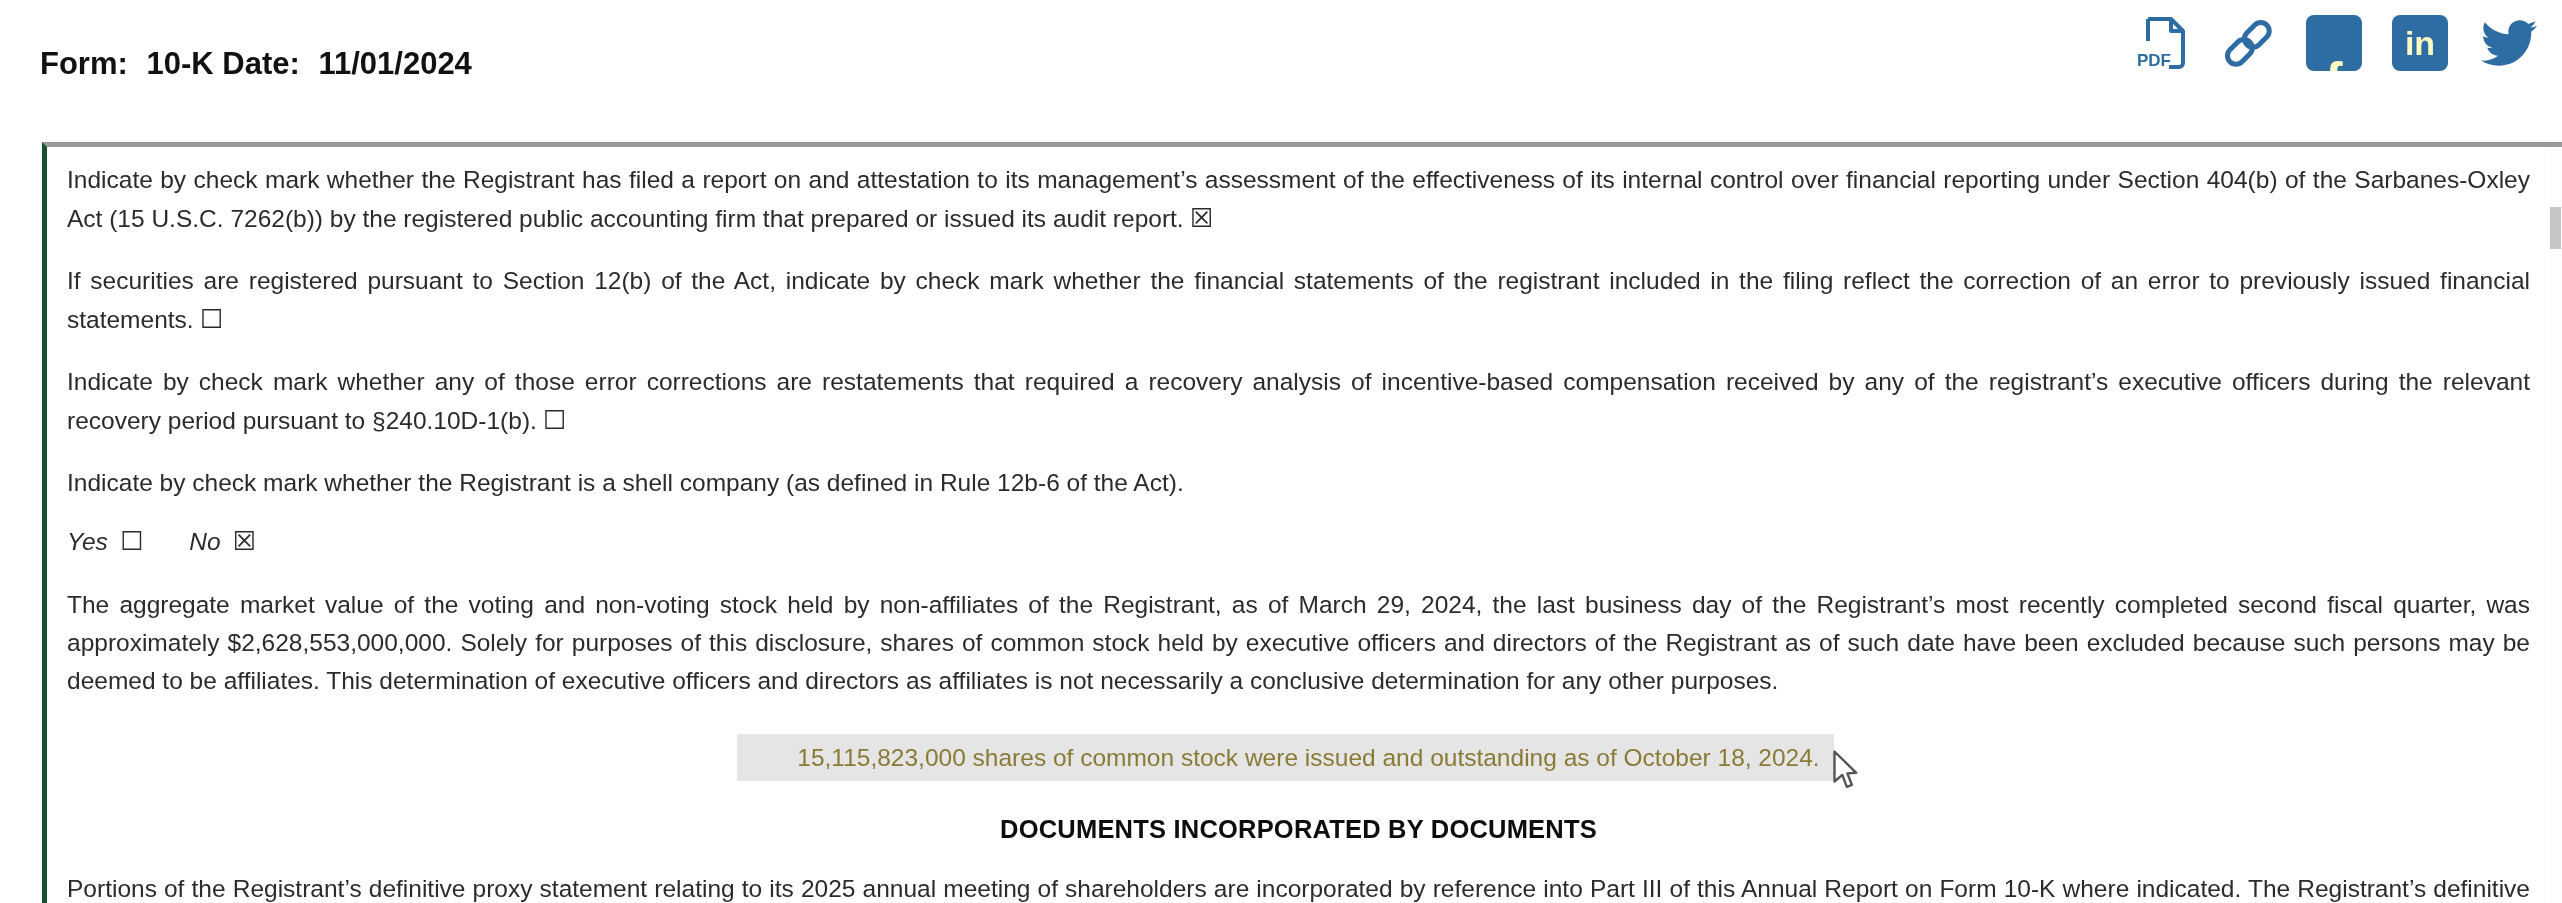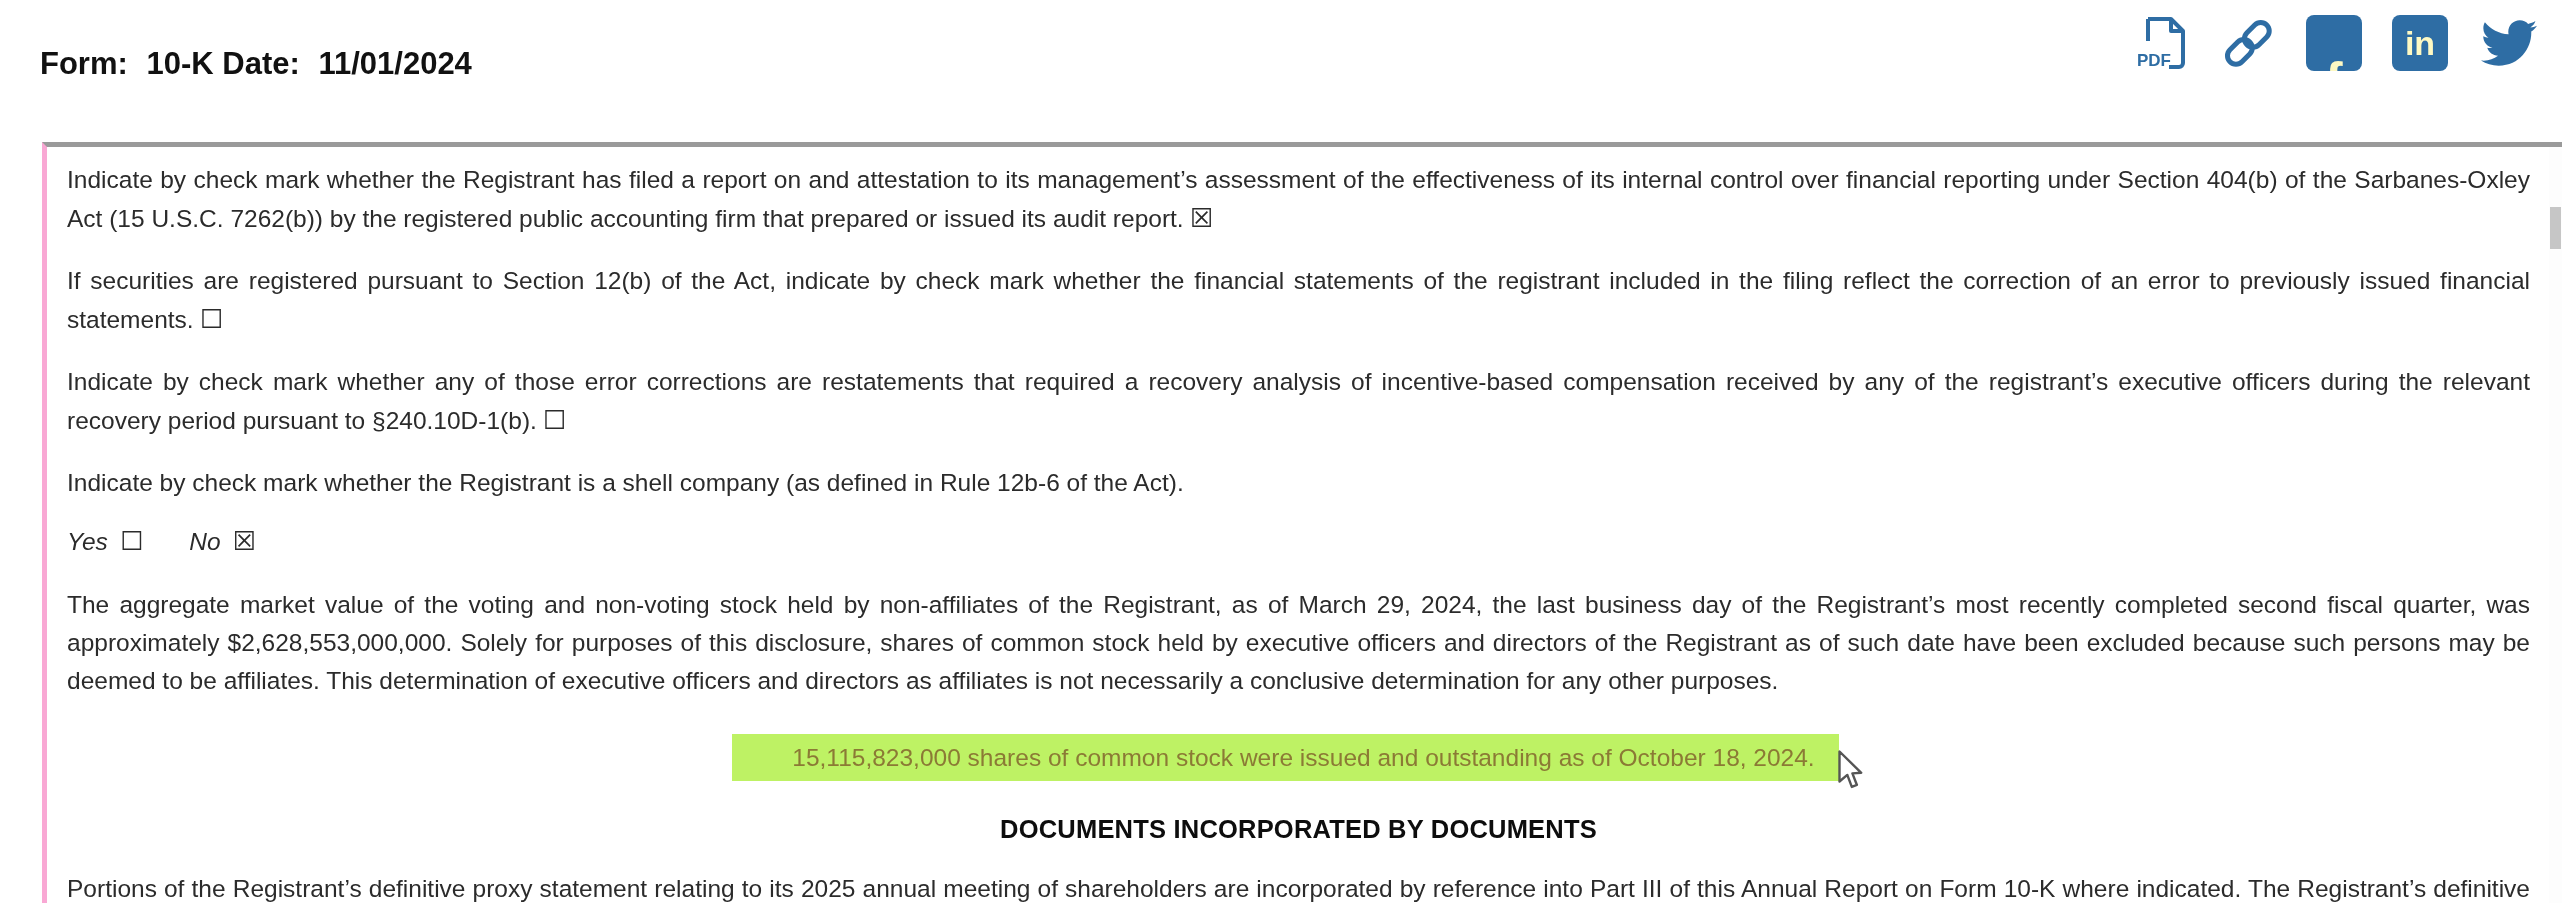--- a/index.html
+++ b/index.html
@@ -39,21 +39,21 @@
   .sq-icon.fb { font-size:52px; justify-content:center; }
   .sq-icon.fb span { transform:translateY(10px); }
   .sq-icon.li { font-size:34px; align-items:center; }
 
   
   .doc-frame {
     position:absolute; left:42px; top:142px;
     width:2520px; height:761px;
     background:#ffffff;
     border-top:5px solid #9a9a9a;
-    border-left:5px solid #f9a8d4;
+    border-left:5px solid #14532d;
   }
   .doc-content {
     position:absolute; left:0; top:0; right:14px; bottom:0;
     padding:14px 18px 0 20px;
     color:#2b2b2b;
   }
   .doc-content p {
     font-size:24.5px; line-height:38px;
     text-align:justify;
     margin-bottom:24px;
@@ -69,24 +69,24 @@
     text-align:left; font-size:24.5px; margin:6px 0 30px 0; color:#2b2b2b;font-style:italic;
   }
   .yesno .gap { display:inline-block; width:46px; }
   .yesno .chk { padding-left:12px; }
 
   .highlight-row {
     position:relative; text-align:center; margin:34px 0 26px 0;
   }
   .hl {
     display:inline-block;
-    background:#bef264;
+    background:#e5e5e5;
     color:#8b7a35;
     font-size:24.5px;
-    padding:10px 24px 9px 60px;
+    padding:10px 14px 9px 60px;
   }
   .cursor-svg {
     display:inline-block; vertical-align:top;
     margin-left:-4px; transform:translateY(16px);
   }
 
   .doc-heading {
     text-align:center; font-size:25.5px; font-weight:bold;
     color:#0d0d0d; margin:34px 0 26px 0; letter-spacing:0.2px;
   }

